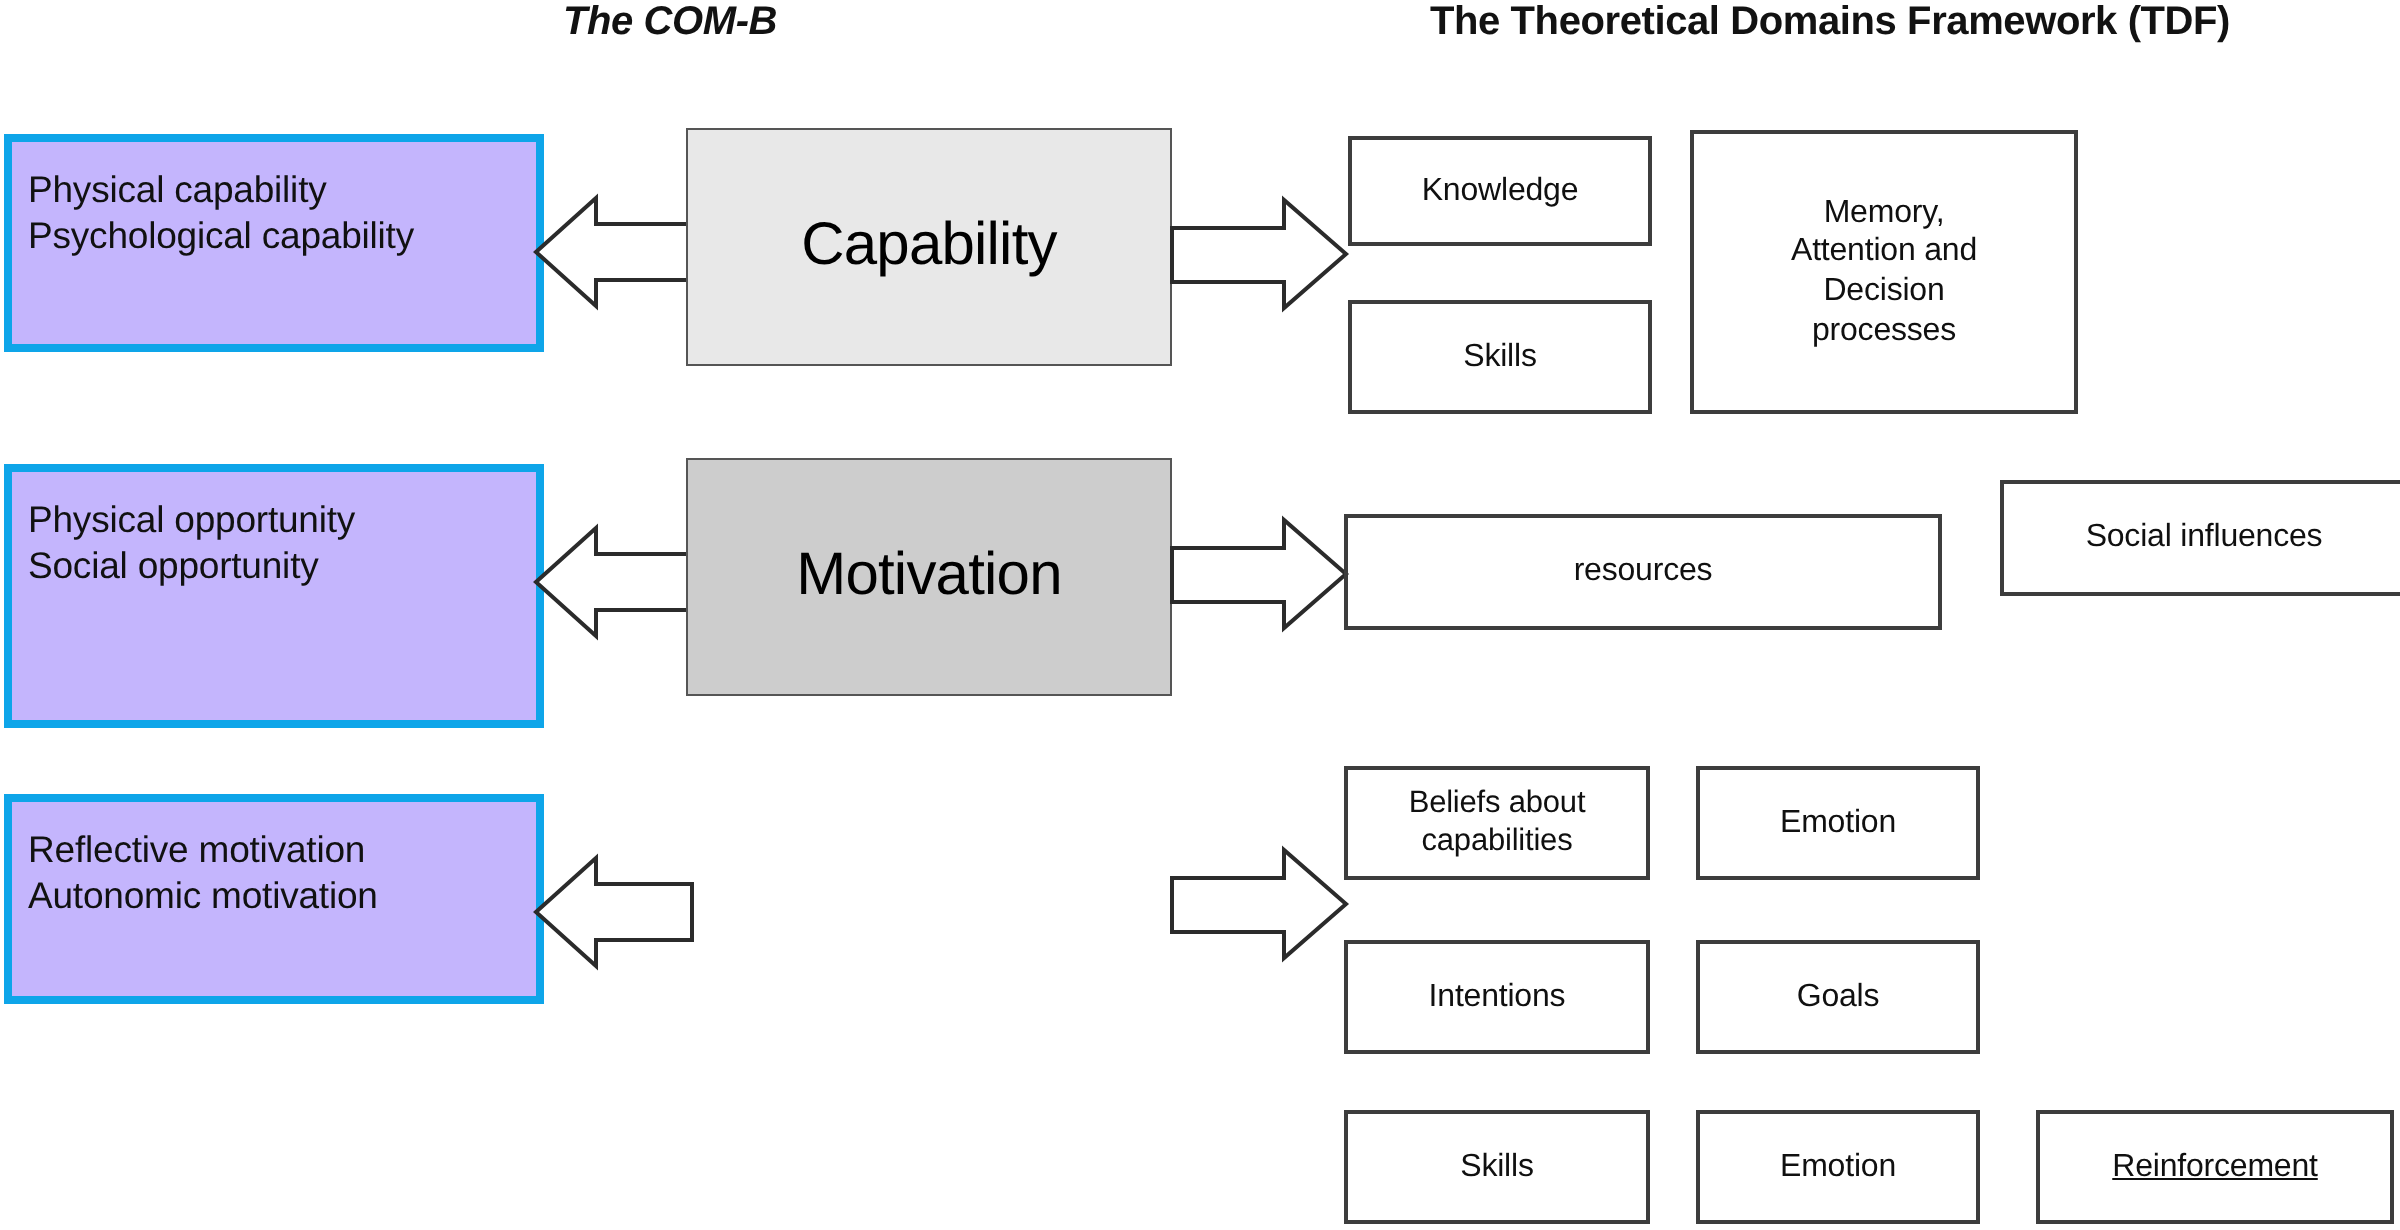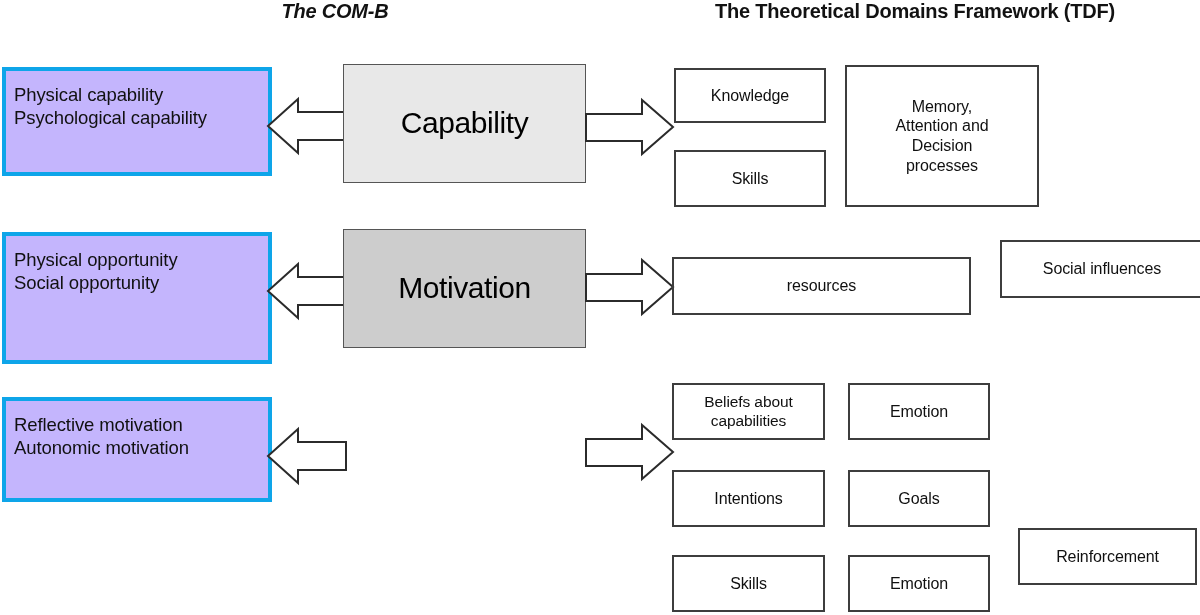--- a/index.html
+++ b/index.html
@@ -171,15 +171,15 @@
 
 
   <div class="box tdf" style="left:672px; top:470px; width:153px; height:57px;">Intentions</div>
 
   <div class="box tdf" style="left:848px; top:470px; width:142px; height:57px;">Goals</div>
 
   <div class="box tdf" style="left:672px; top:555px; width:153px; height:57px;">Skills</div>
 
   <div class="box tdf" style="left:848px; top:555px; width:142px; height:57px;">Emotion</div>
 
-  <div class="box tdf" style="left:1018px; top:528px; width:179px; height:57px;">Reinforcement</div>
+  <div class="box tdf" style="left:1018px; top:555px; width:179px; height:57px;text-decoration:underline;">Reinforcement</div>
 
 </div>
 
 </body></html>

